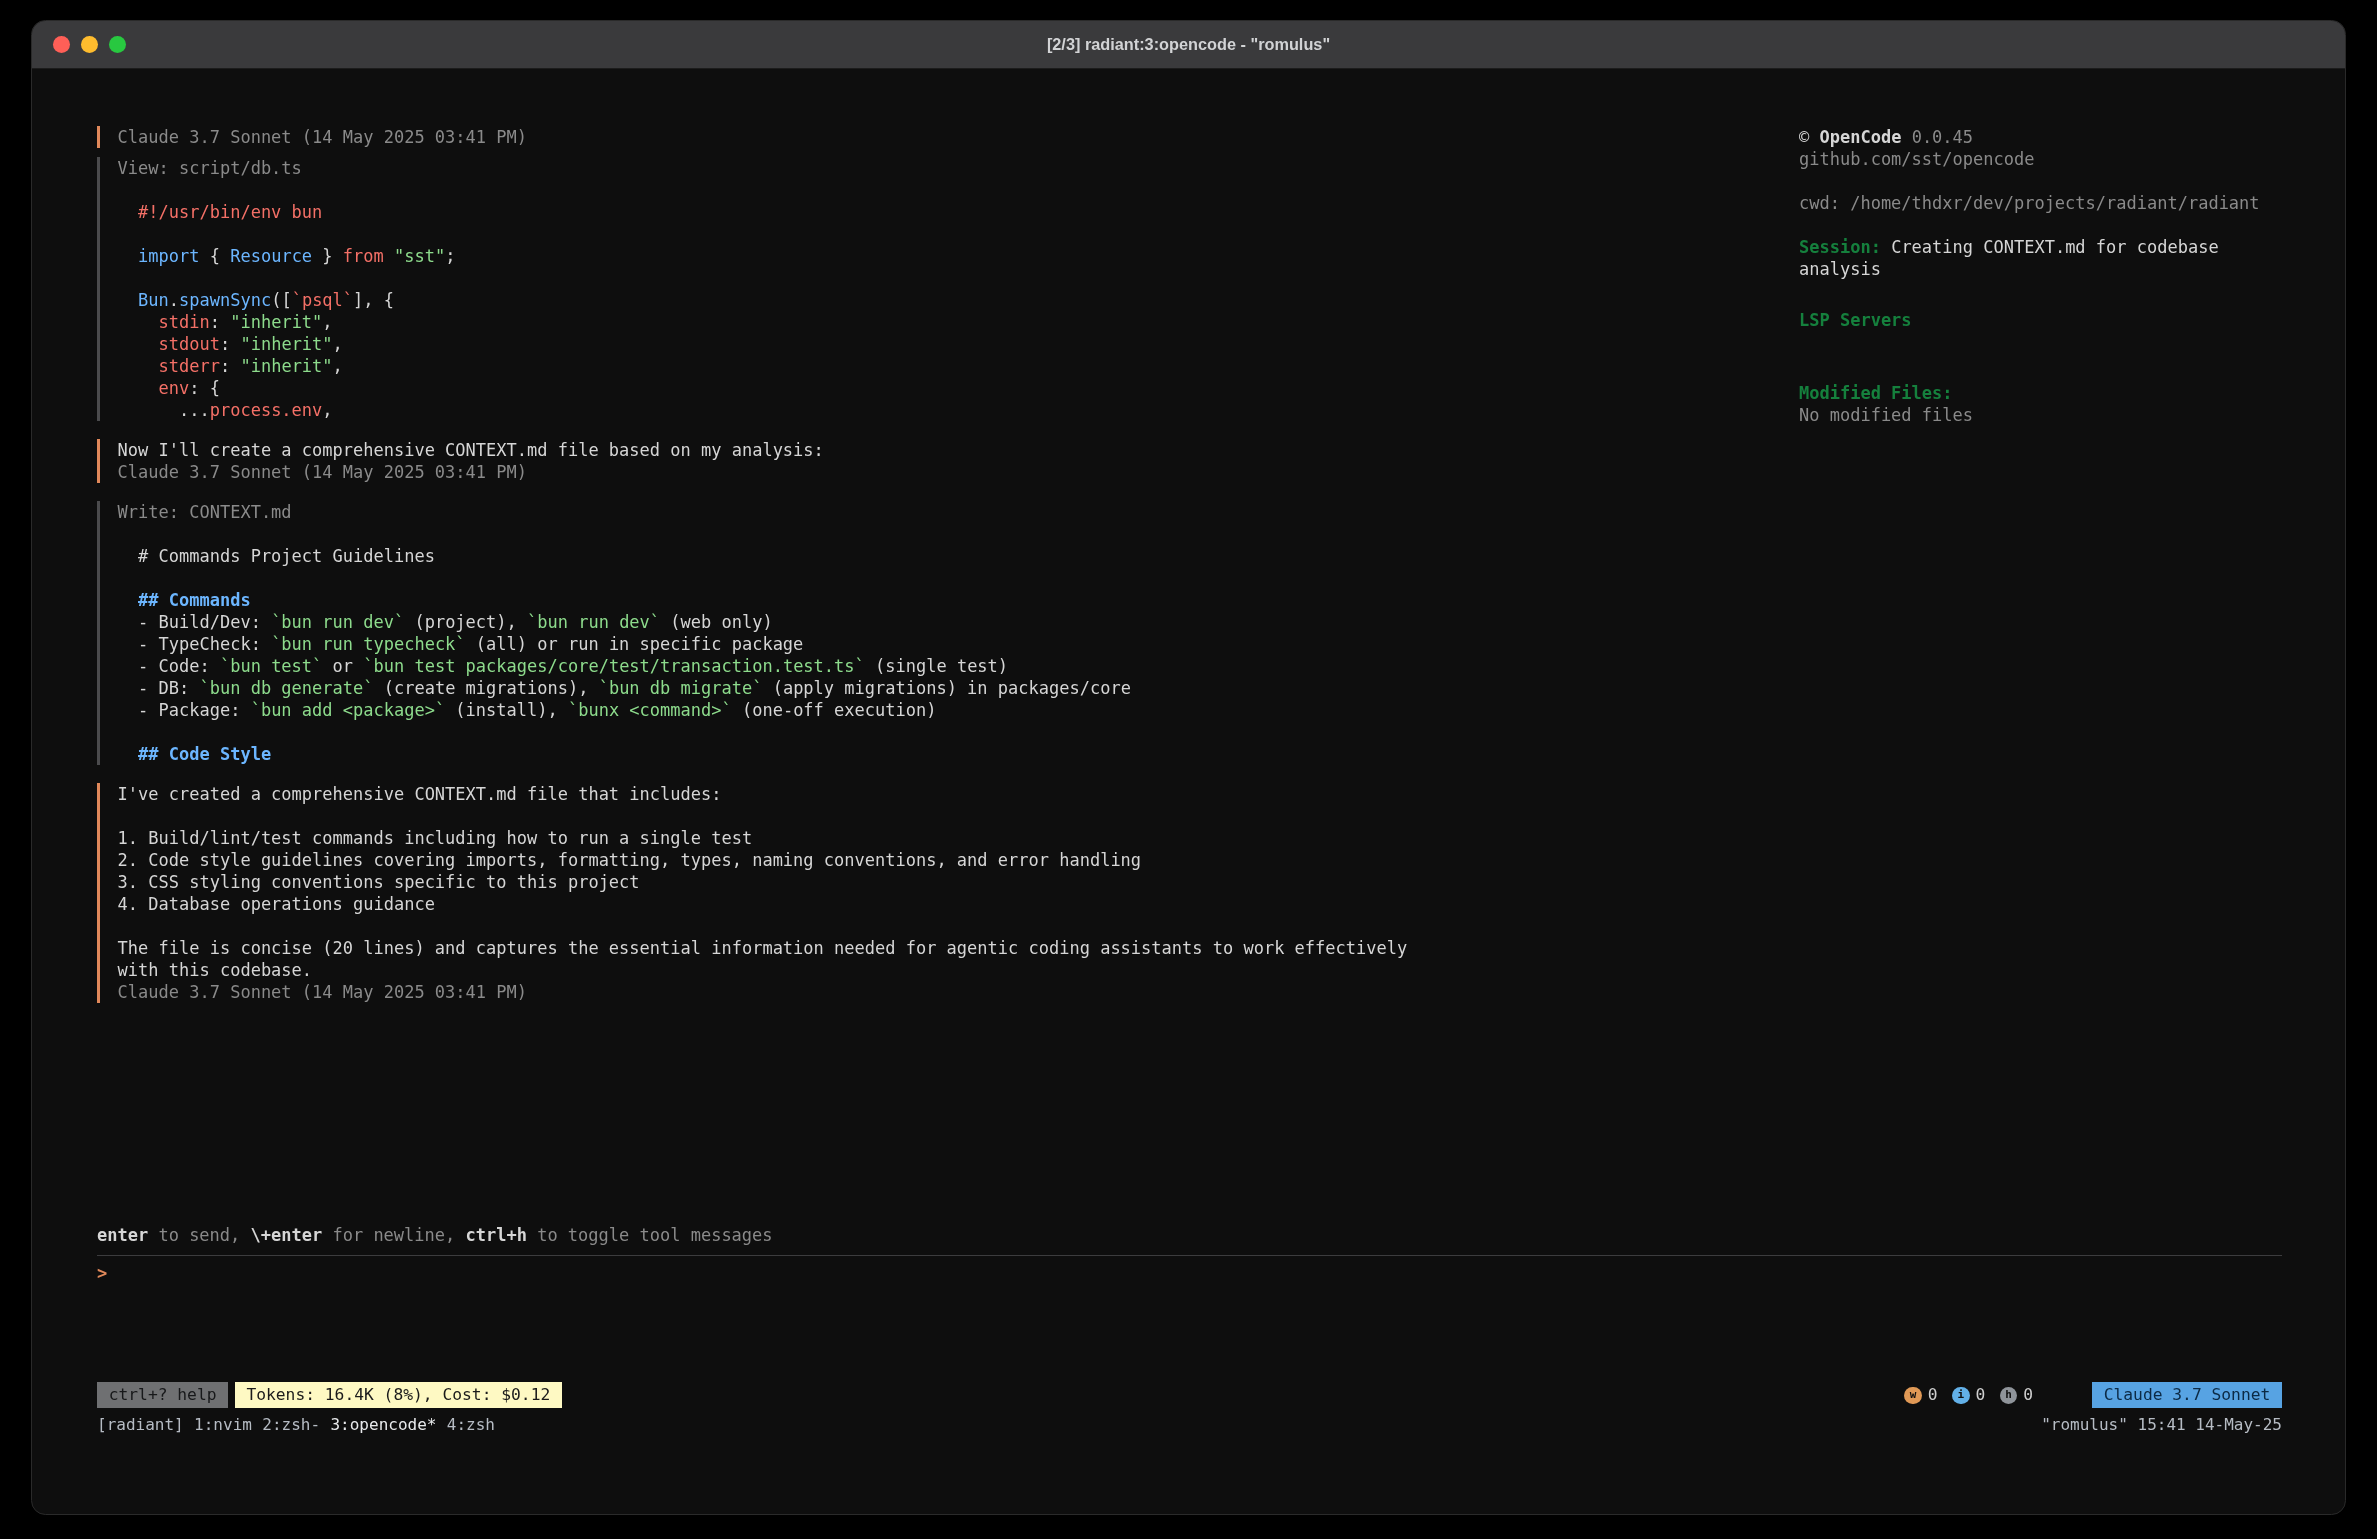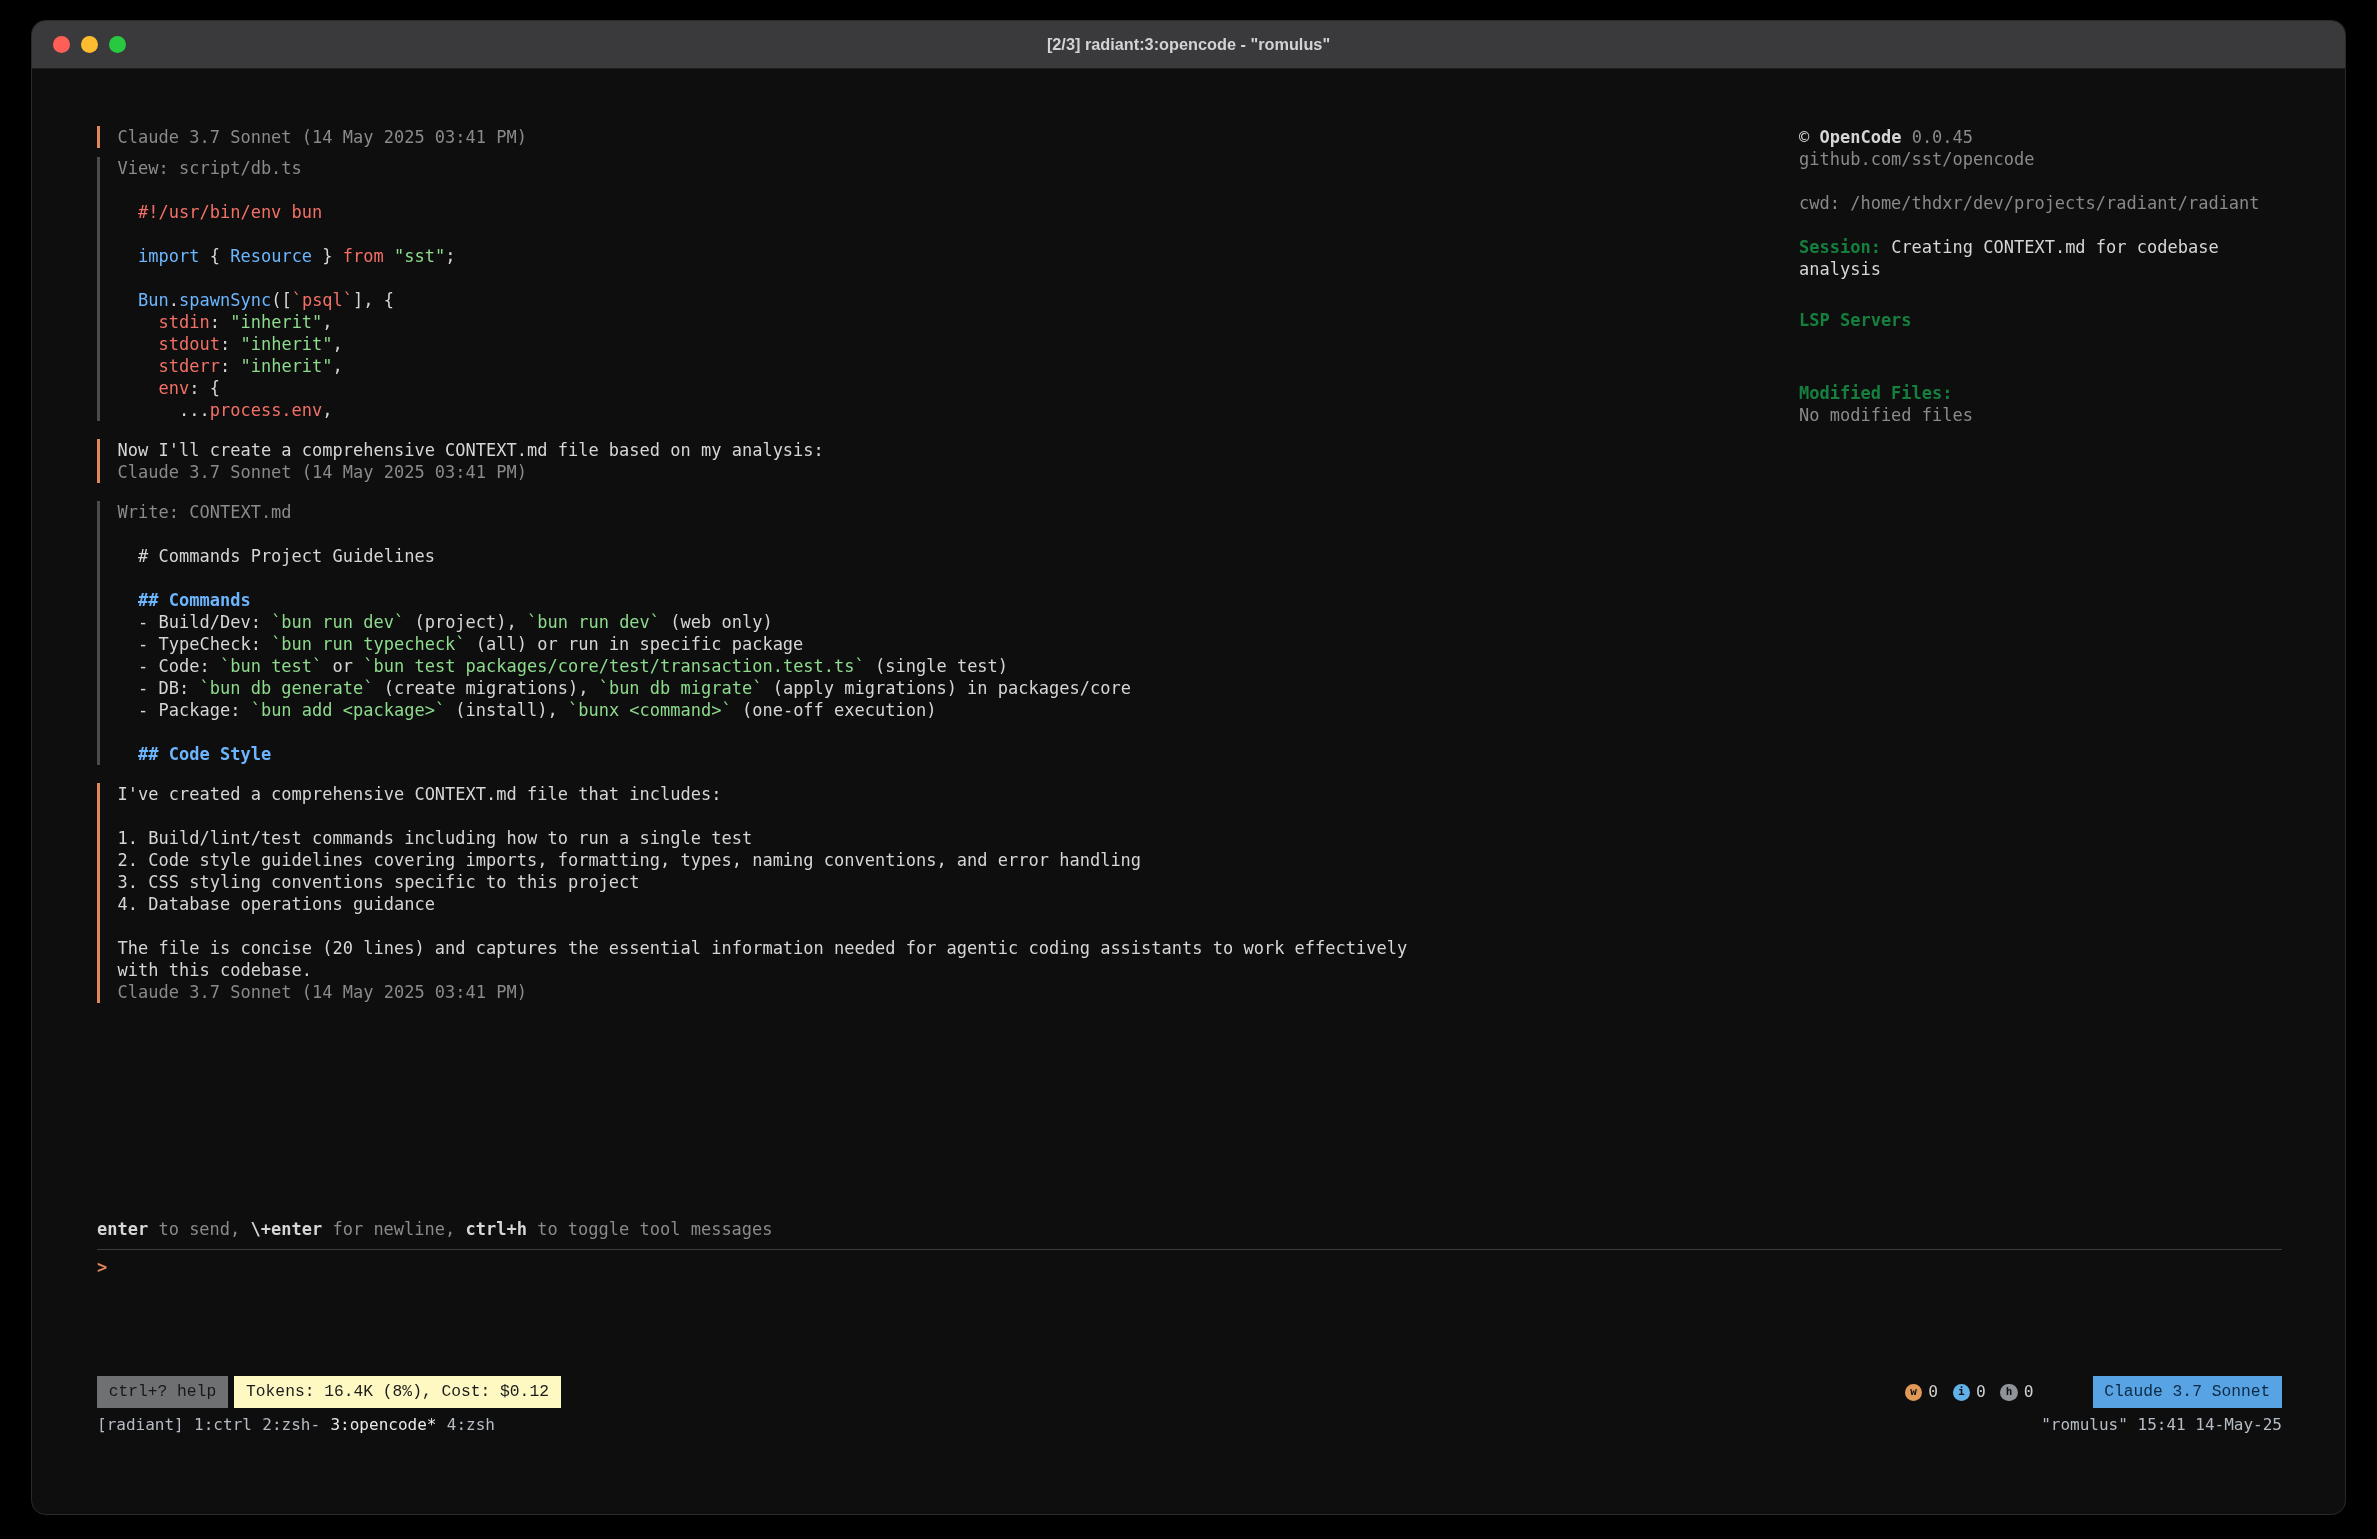--- a/index.html
+++ b/index.html
@@ -57,21 +57,21 @@
 
   
   .help-line { margin-top:auto; min-height:22px; }
   .divider { border-top:1.3px solid #3c3c3e; margin:9px 0 6.5px 0; }
   .prompt-row { min-height:22px; display:flex; align-items:center; }
   .prompt-symbol { color:#e0885a; font-weight:bold; margin-right:9px; }
   .prompt-input { flex:1; min-height:22px; }
 
   
   .statusbar { margin-top:98px; display:flex; align-items:center; font-size:16.3px; }
-  .chip { display:inline-flex; align-items:center; height:32px; padding:0 11.7px;font-family:Liberation Mono, monospace; }
+  .chip { display:inline-flex; align-items:center; height:26px; padding:0 11.7px; }
   .help-chip { background:#6f7072; color:#17181a; }
   .tokens-chip { background:#fef9c3; color:#1b1b1b; margin-left:6.5px; }
   .sb-spacer { flex:1; }
   .diag { display:flex; align-items:center; margin-right:59px; }
   .badge {
     width:17.6px; height:17.6px; border-radius:50%;
     display:inline-flex; align-items:center; justify-content:center;
     font-size:11px; font-weight:bold; color:#101010;
   }
   .badge.warning{background:#e09956}
@@ -200,21 +200,21 @@
         <span class="badge info">i</span>
         <span class="count">0</span>
         <span class="badge hint">h</span>
         <span class="count">0</span>
       </span>
       <span class="chip model-chip">Claude 3.7 Sonnet</span>
     </div>
 
     <div class="tmuxbar">
       <span class="tmux-session">[radiant]</span>
-      <span class="tmux-win">1:ctrl</span>
+      <span class="tmux-win">1:nvim</span>
       <span class="tmux-win">2:zsh-</span>
       <span class="tmux-win active">3:opencode*</span>
       <span class="tmux-win">4:zsh</span>
       <span class="sb-spacer"></span>
       <span class="tmux-right">"romulus" 15:41 14-May-25</span>
     </div>
 
   </div>
 </div>
 

